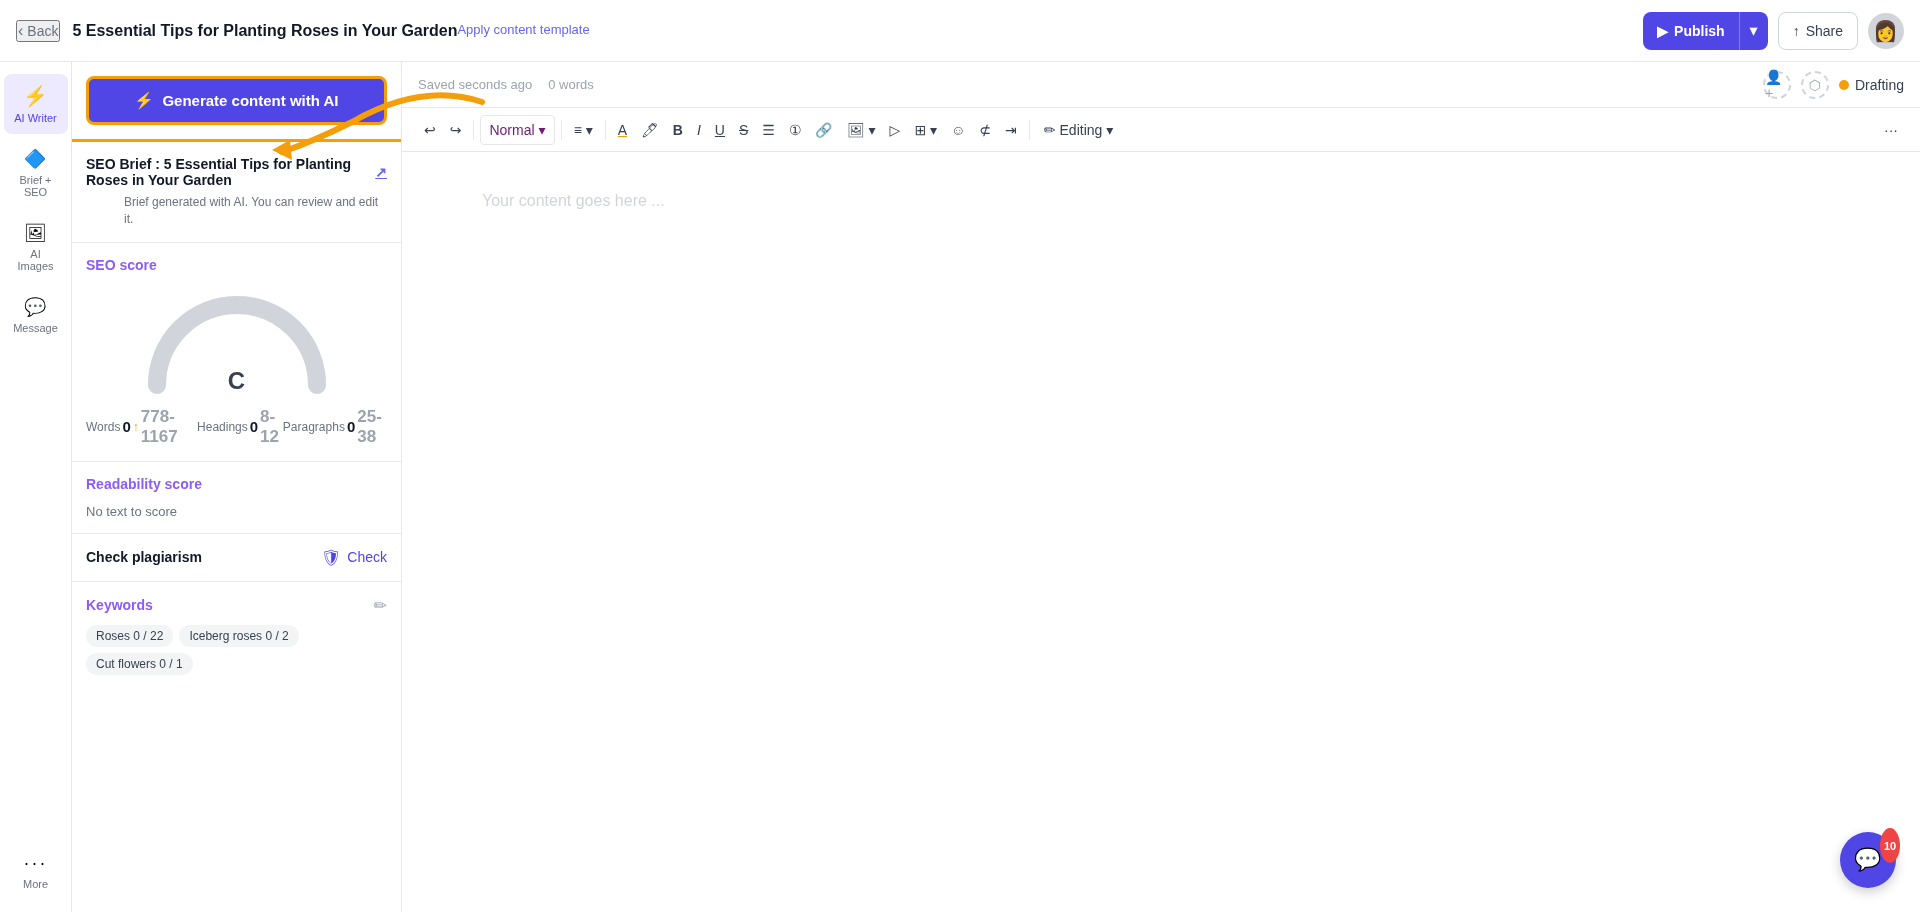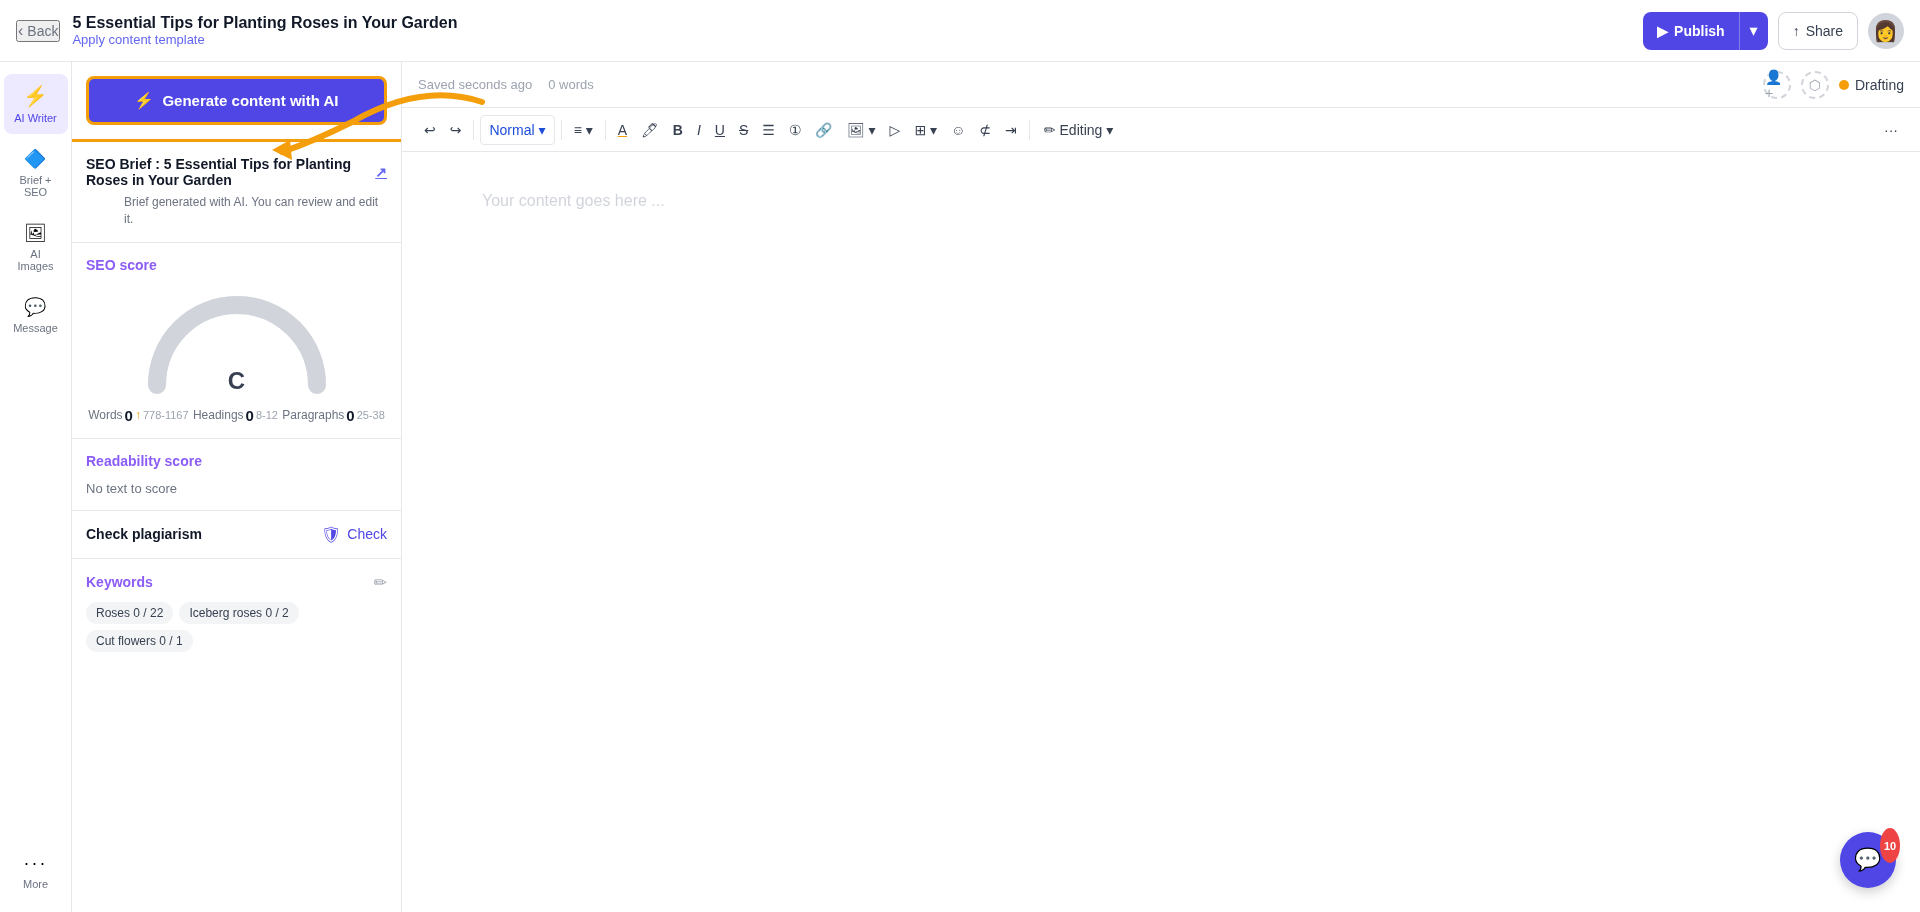--- a/index.html
+++ b/index.html
@@ -3,21 +3,21 @@
   <meta charset="utf-8">
   <style>
     * { box-sizing: border-box; margin: 0; padding: 0; }
     body { font-family: -apple-system, BlinkMacSystemFont, 'Segoe UI', sans-serif; background: #f5f5f7; height: 912px; overflow: hidden; display: flex; flex-direction: column; }
 
     
     .header { display: flex; align-items: center; justify-content: space-between; background: #fff; border-bottom: 1px solid #e5e7eb; padding: 0 16px; height: 62px; flex-shrink: 0; }
     .header-left { display: flex; align-items: center; gap: 12px; }
     .back-btn { display: flex; align-items: center; gap: 4px; color: #6b7280; font-size: 14px; cursor: pointer; }
     .back-icon { font-size: 16px; }
-    .header-title-block { display: flex; flex-direction: column; }
+    .header-title-block { display: flex; flex-direction: row; }
     .header-title { font-size: 16px; font-weight: 600; color: #111827; }
     .apply-template { font-size: 13px; color: #6366f1; cursor: pointer; text-decoration: none; }
     .header-right { display: flex; align-items: center; gap: 10px; }
     .publish-btn { display: flex; align-items: center; gap: 0; background: #4f46e5; color: #fff; border: none; border-radius: 8px; overflow: hidden; cursor: pointer; height: 38px; }
     .publish-main { display: flex; align-items: center; gap: 6px; padding: 0 14px; height: 100%; font-size: 14px; font-weight: 600; }
     .publish-divider { width: 1px; background: rgba(255,255,255,0.3); height: 100%; }
     .publish-chevron { padding: 0 10px; height: 100%; display: flex; align-items: center; cursor: pointer; }
     .share-btn { display: flex; align-items: center; gap: 6px; background: #fff; color: #374151; border: 1px solid #d1d5db; border-radius: 8px; padding: 0 14px; height: 38px; font-size: 14px; font-weight: 500; cursor: pointer; }
     .avatar { width: 36px; height: 36px; border-radius: 50%; background: #d1d5db; overflow: hidden; display: flex; align-items: center; justify-content: center; cursor: pointer; }
 
@@ -49,21 +49,21 @@
     .section-title { font-size: 14px; font-weight: 600; color: #8b5cf6; margin-bottom: 12px; }
     .gauge-container { display: flex; justify-content: center; margin-bottom: 12px; position: relative; }
     .gauge-svg { width: 200px; height: 110px; }
     .gauge-label { position: absolute; bottom: 0; left: 50%; transform: translateX(-50%); font-size: 24px; font-weight: 600; color: #374151; }
 
     .stats-row { display: flex; justify-content: space-around; margin-top: 8px; }
     .stat-item { display: flex; flex-direction: row; align-items: center; gap: 2px; }
     .stat-label { font-size: 12px; color: #6b7280; }
     .stat-value { font-size: 15px; font-weight: 700; color: #111827; display: flex; align-items: center; gap: 2px; }
     .stat-up { color: #f59e0b; font-size: 12px; }
-    .stat-range { font-size: 11px; color: #9ca3af; }
+    .stat-range { font-size: 17px; color: #9ca3af; font-weight: bold; }
 
     .readability-section { padding: 14px; border-bottom: 1px solid #e5e7eb; }
     .no-text { font-size: 13px; color: #6b7280; margin-top: 6px; }
 
     .plagiarism-section { padding: 14px; border-bottom: 1px solid #e5e7eb; display: flex; align-items: center; justify-content: space-between; }
     .plagiarism-title { font-size: 14px; font-weight: 600; color: #111827; }
     .check-btn { display: flex; align-items: center; gap: 6px; color: #4f46e5; font-size: 14px; font-weight: 500; cursor: pointer; background: none; border: none; }
     .check-icon { color: #4f46e5; font-size: 16px; }
 
     .keywords-section { padding: 14px; }
@@ -77,21 +77,21 @@
     .editor-topbar { display: flex; align-items: center; justify-content: space-between; padding: 8px 16px; border-bottom: 1px solid #e5e7eb; height: 46px; }
     .editor-status { display: flex; align-items: flex-start; gap: 16px; font-size: 13px; color: #9ca3af; }
     .editor-right-status { display: flex; align-items: center; gap: 10px; }
     .collab-icon { width: 28px; height: 28px; border: 2px dashed #d1d5db; border-radius: 50%; display: flex; align-items: center; justify-content: center; color: #9ca3af; font-size: 14px; cursor: pointer; }
     .drafting-badge { display: flex; align-items: center; gap: 6px; font-size: 14px; color: #374151; font-weight: 500; }
     .drafting-dot { width: 10px; height: 10px; border-radius: 50%; background: #f59e0b; }
 
     .toolbar { display: flex; align-items: center; gap: 2px; padding: 4px 16px; border-bottom: 1px solid #e5e7eb; height: 44px; overflow: hidden; }
     .toolbar-btn { display: flex; align-items: center; gap: 2px; padding: 4px 6px; border-radius: 4px; cursor: pointer; font-size: 14px; color: #374151; border: none; background: none; height: 30px; }
     .toolbar-separator { width: 1px; background: #e5e7eb; height: 20px; margin: 0 4px; }
-    .toolbar-select { display: flex; align-items: center; gap: 4px; padding: 4px 8px; border-radius: 4px; cursor: pointer; font-size: 14px; color: #1d4ed8; border: 1px solid #e5e7eb; height: 30px; background: #fff; }
+    .toolbar-select { display: flex; align-items: center; gap: 4px; padding: 4px 8px; border-radius: 4px; cursor: pointer; font-size: 14px; color: #701a75; border: 1px solid #e5e7eb; height: 30px; background: #fff; }
     .editing-label { display: flex; align-items: center; gap: 4px; font-size: 14px; color: #374151; padding: 4px 8px; border-radius: 4px; cursor: pointer; }
     .toolbar-spacer { flex: 1; }
 
     .editor-content { flex: 1; padding: 40px 80px; overflow-y: auto; }
     .placeholder-text { color: #d1d5db; font-size: 16px; }
 
     
     .chat-widget { position: fixed; bottom: 24px; right: 24px; z-index: 200; }
     .chat-btn { width: 56px; height: 56px; border-radius: 50%; background: #4f46e5; display: flex; align-items: center; justify-content: center; cursor: pointer; box-shadow: 0 4px 12px rgba(0,0,0,0.2); position: relative; }
     .chat-badge { position: absolute; top: -4px; right: -4px; background: #ef4444; color: #fff; border-radius: 50%; width: 20px; height: 35px; font-size: 11px; display: flex; align-items: center; justify-content: center; font-weight: 700; }

